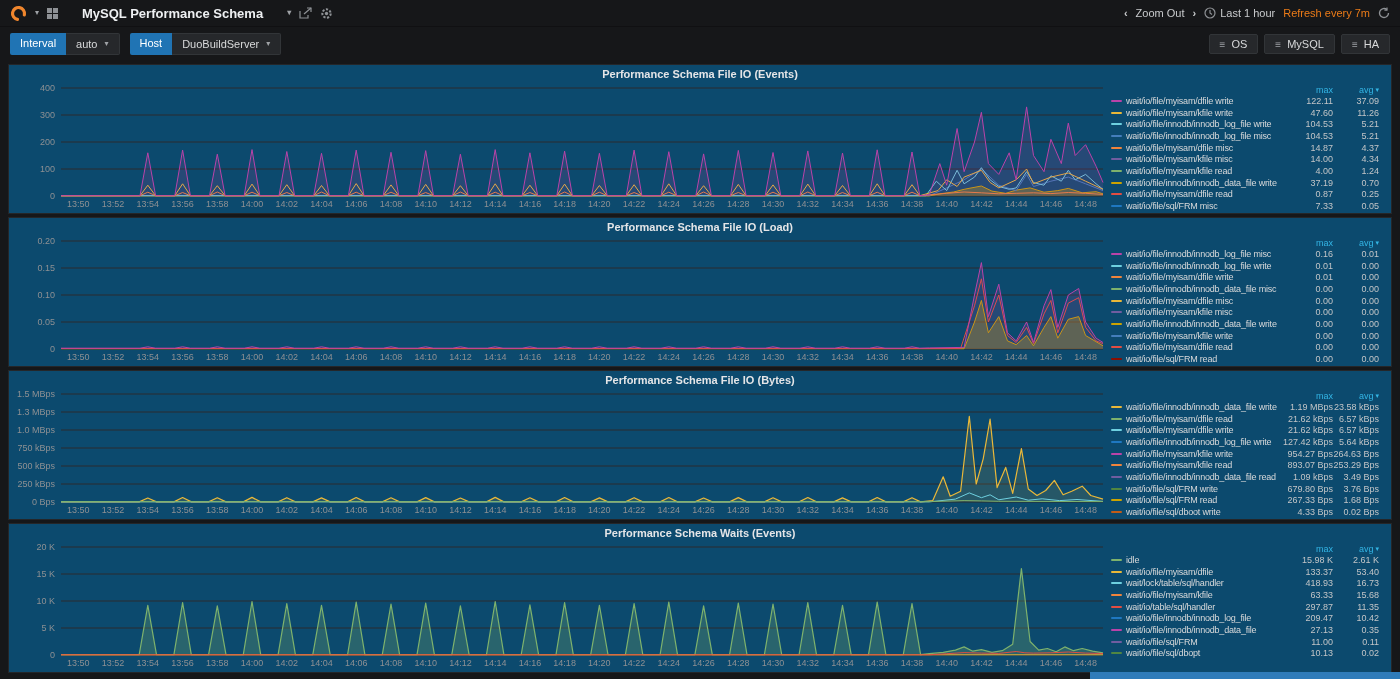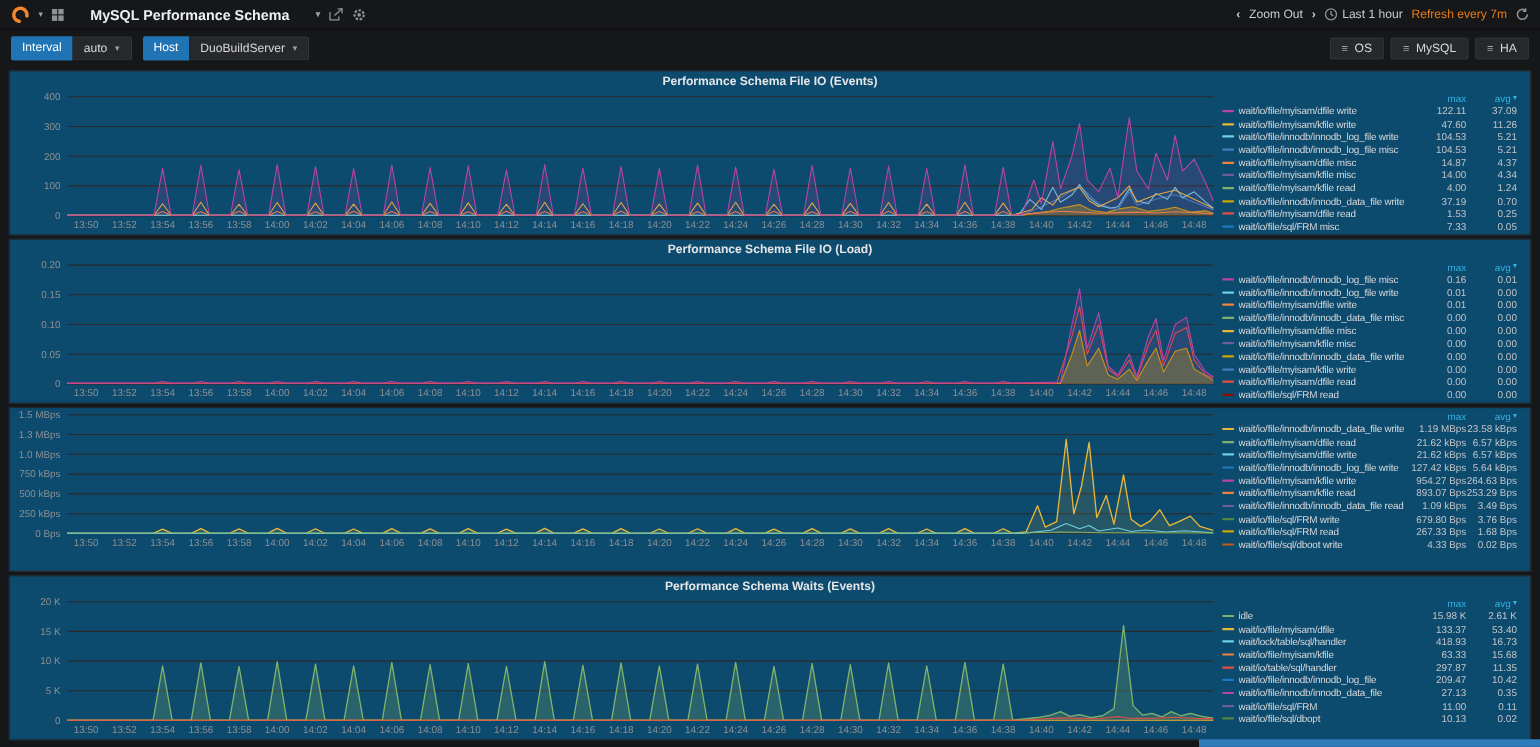--- a/index.html
+++ b/index.html
@@ -249,21 +249,21 @@
             </div>
             <div class="legend-row">
               <span class="dash" style="background: rgb(204, 163, 0);"></span>
               <a class="lname">wait/io/file/innodb/innodb_data_file write</a>
               <span class="lmax">37.19</span>
               <span class="lavg">0.70</span>
             </div>
             <div class="legend-row">
               <span class="dash" style="background: rgb(226, 77, 66);"></span>
               <a class="lname">wait/io/file/myisam/dfile read</a>
-              <span class="lmax">1.53</span>
+              <span class="lmax">0.87</span>
               <span class="lavg">0.25</span>
             </div>
             <div class="legend-row">
               <span class="dash" style="background: rgb(31, 120, 193);"></span>
               <a class="lname">wait/io/file/sql/FRM misc</a>
               <span class="lmax">7.33</span>
               <span class="lavg">0.05</span>
             </div>
           </div>
       </div>
@@ -388,20 +388,21 @@
               <a class="lname">wait/io/file/sql/FRM read</a>
               <span class="lmax">0.00</span>
               <span class="lavg">0.00</span>
             </div>
           </div>
       </div>
     </div>
   </section>
 
   <section class="panel">
+    <div class="panel-title">Performance Schema File IO (Bytes)</div>
     <div class="panel-body">
       <svg class="chart" width="1100" height="130">
           <line x1="50" y1="114" x2="1092" y2="114" stroke="#2a2b2e" stroke-width="1"></line>
           <text x="44" y="117" text-anchor="end" fill="#8e9093" font-size="9">0 Bps</text>
           <line x1="50" y1="96" x2="1092" y2="96" stroke="#2a2b2e" stroke-width="1"></line>
           <text x="44" y="99" text-anchor="end" fill="#8e9093" font-size="9">250 kBps</text>
           <line x1="50" y1="78" x2="1092" y2="78" stroke="#2a2b2e" stroke-width="1"></line>
           <text x="44" y="81" text-anchor="end" fill="#8e9093" font-size="9">500 kBps</text>
           <line x1="50" y1="60" x2="1092" y2="60" stroke="#2a2b2e" stroke-width="1"></line>
           <text x="44" y="63" text-anchor="end" fill="#8e9093" font-size="9">750 kBps</text>

